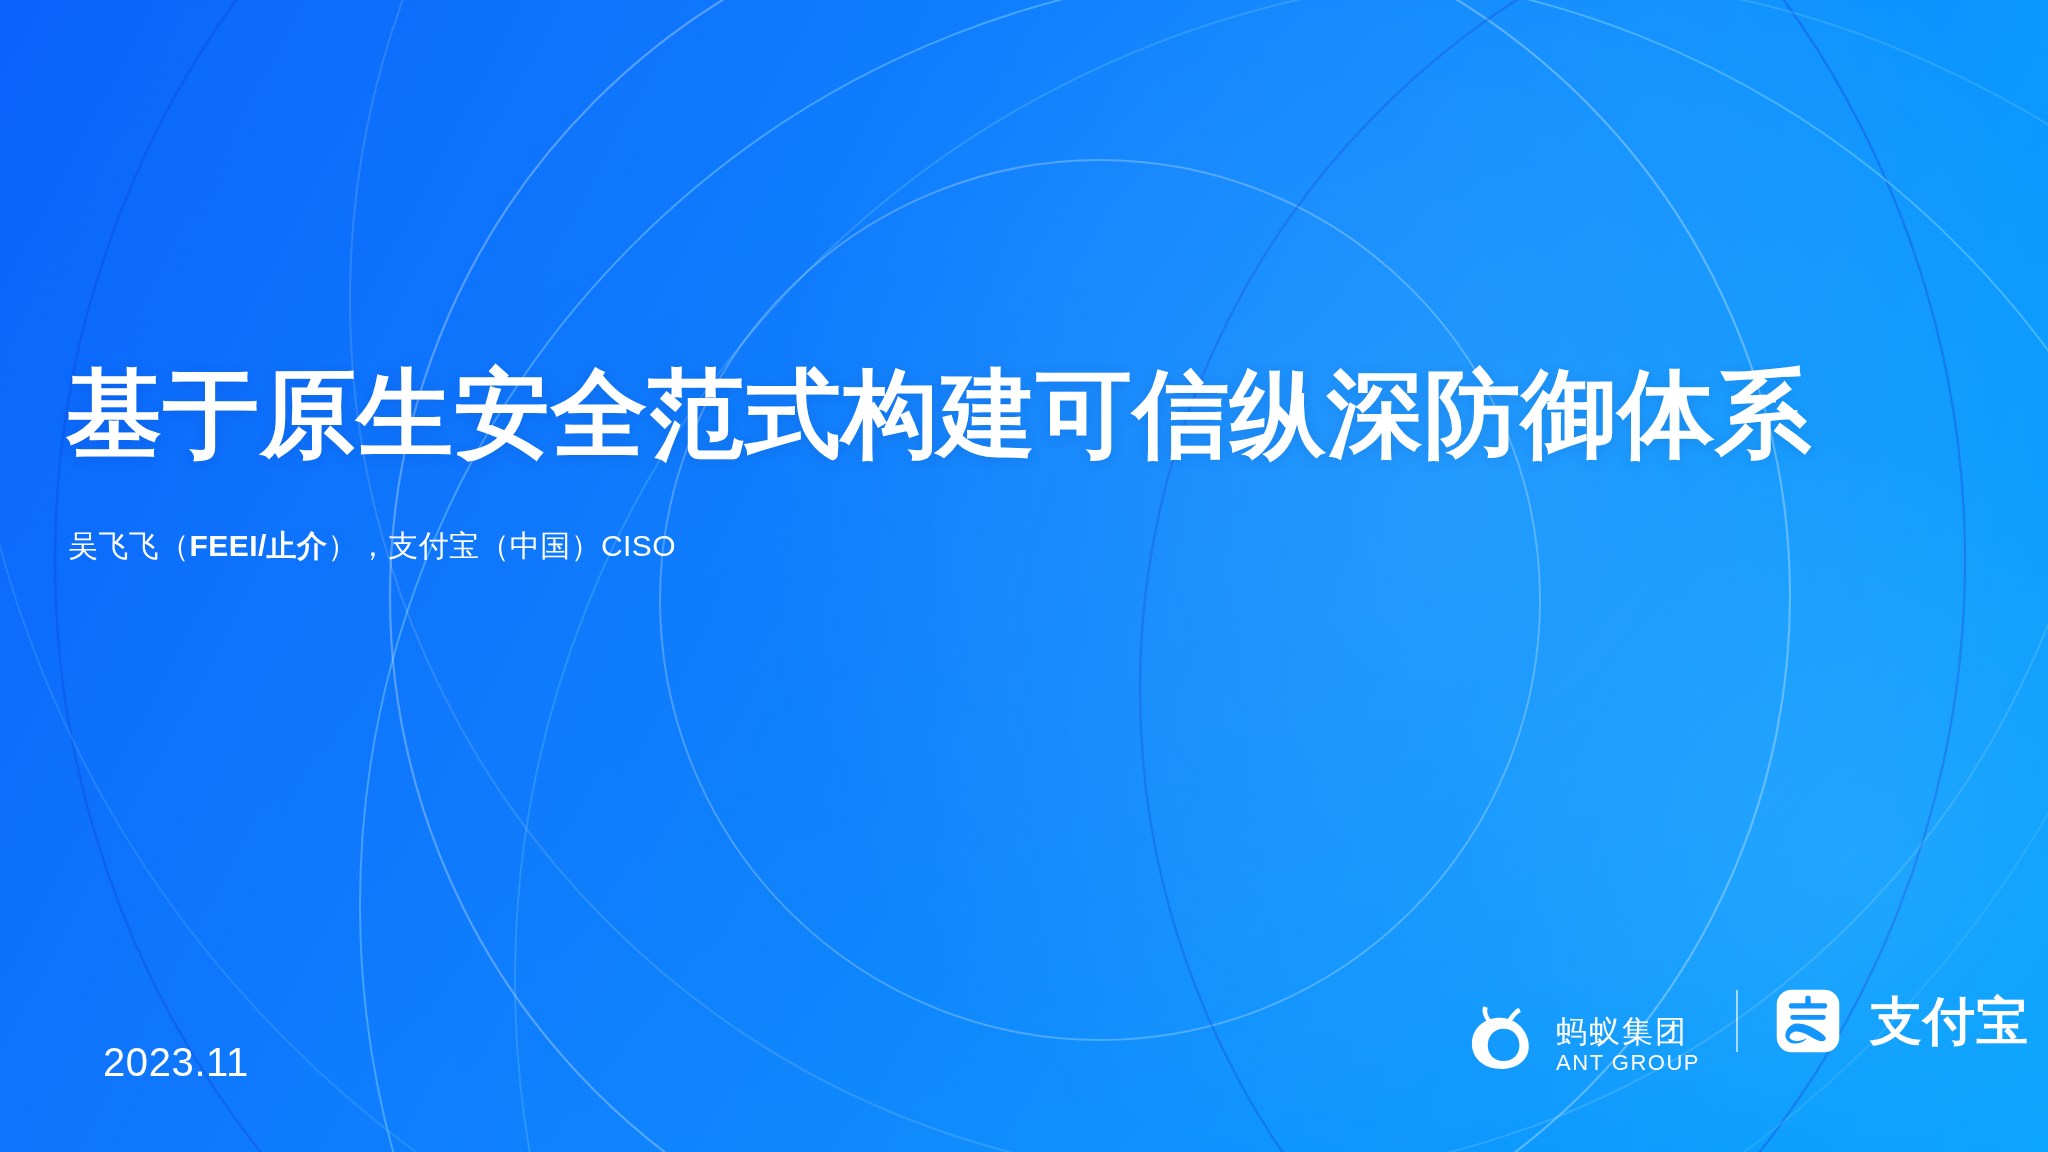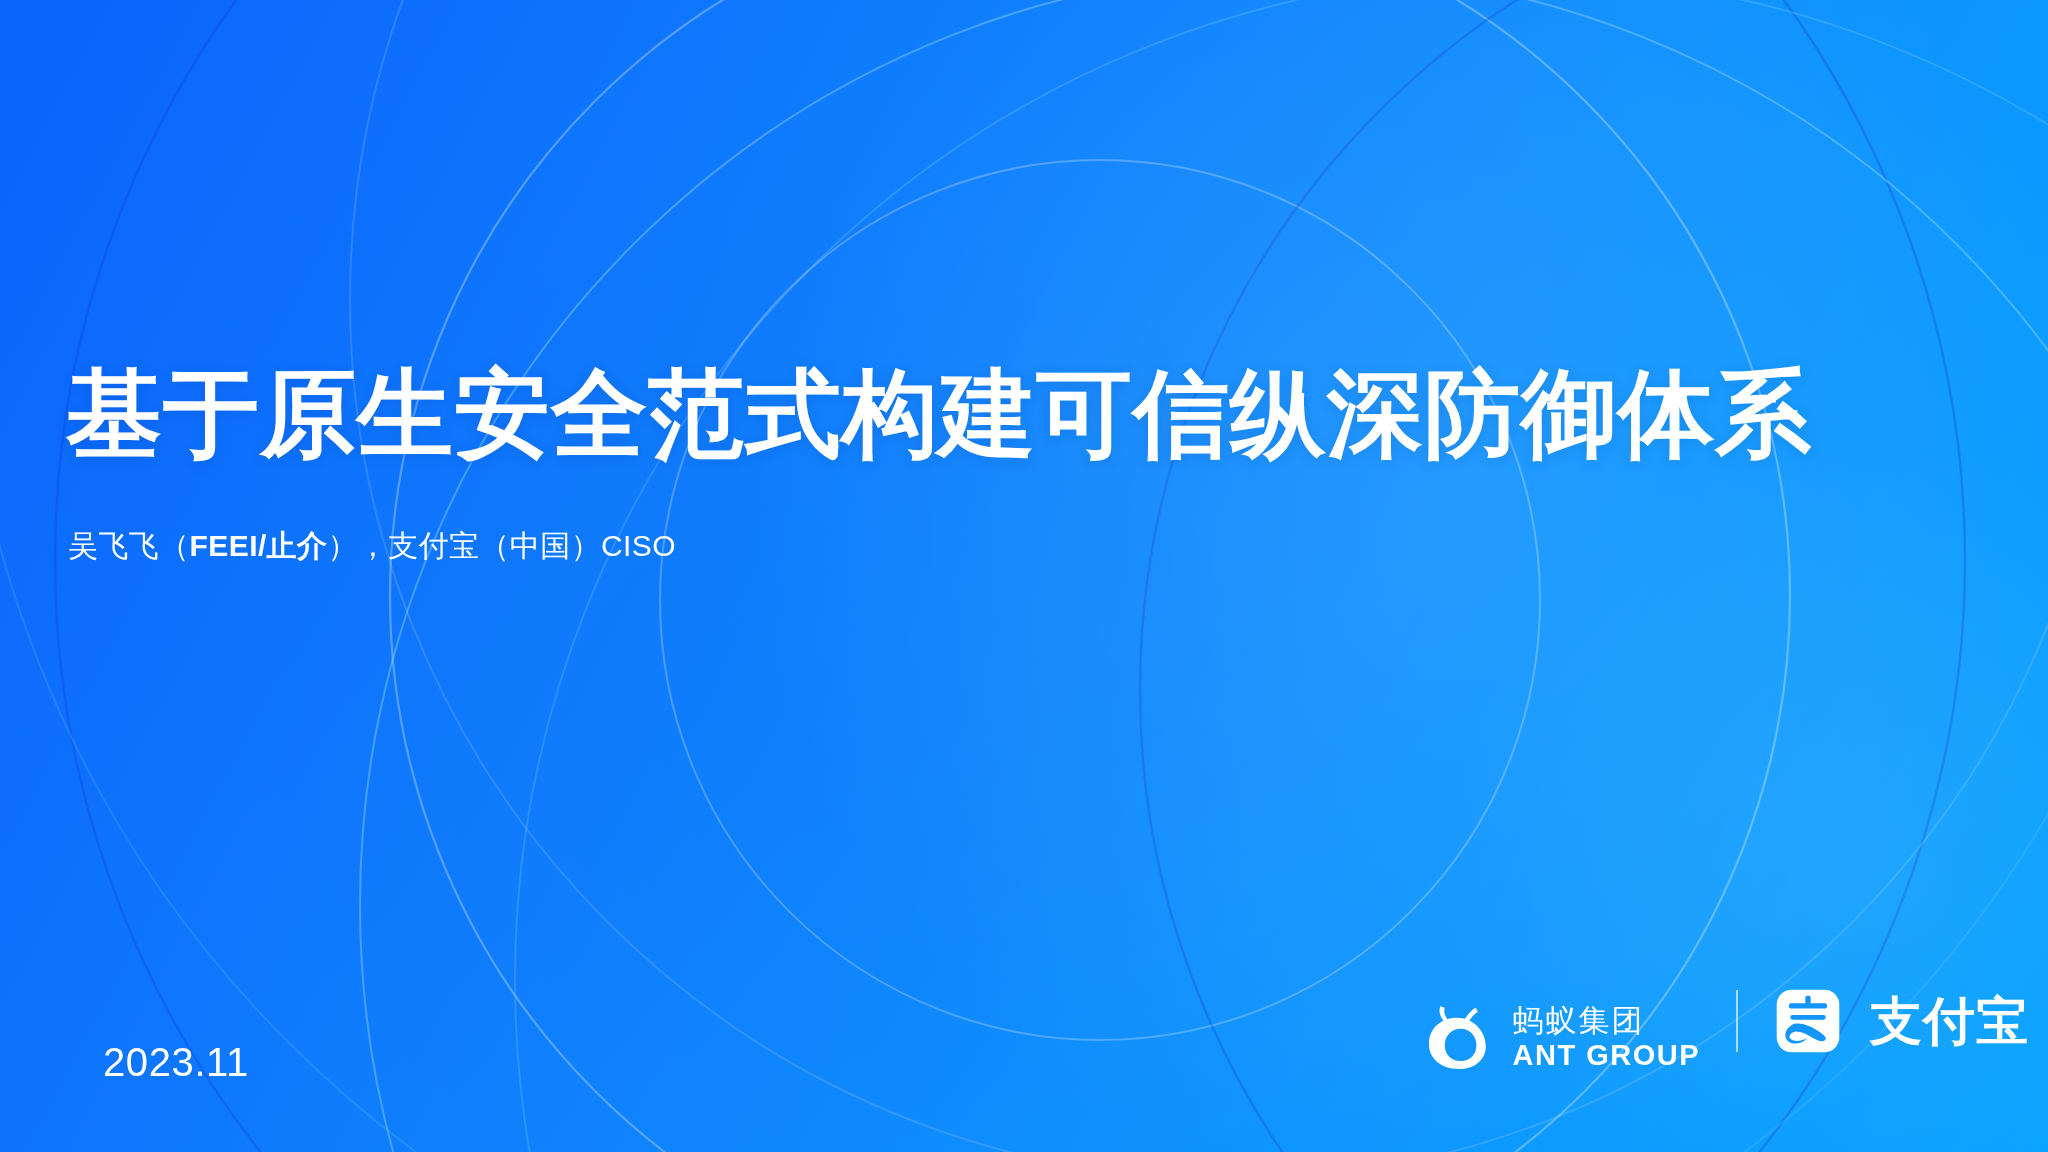--- a/index.html
+++ b/index.html
@@ -95,42 +95,42 @@
     position: absolute;
     right: 60px;
     top: 978px;
     height: 86px;
     display: flex;
     align-items: center;
     gap: 0;
   }
   .ant-logo {
     display: flex;
-    align-items: center;
+    align-items: flex-end;
     gap: 20px;
     margin-top: 33px;
   }
   .ant-mark { width: 72px; height: 72px; flex: 0 0 auto; display: block; }
   .ant-wordmark {
     display: flex;
     flex-direction: column;
     justify-content: center;
     line-height: 1;
   }
   .ant-cn {
     color: #ffffff;
     font-size: 31px;
     font-weight: 500;
     letter-spacing: 2px;
     white-space: nowrap;
   }
   .ant-en {
     color: #ffffff;
-    font-size: 29px;
-    font-weight: 700;
+    font-size: 22px;
+    font-weight: 400;
     letter-spacing: 1.5px;
     margin-top: 5px;
     white-space: nowrap;
   }
   .logo-divider {
     width: 2px;
     height: 62px;
     background: rgba(255,255,255,0.62);
     margin: 0 36px;
     flex: 0 0 auto;

